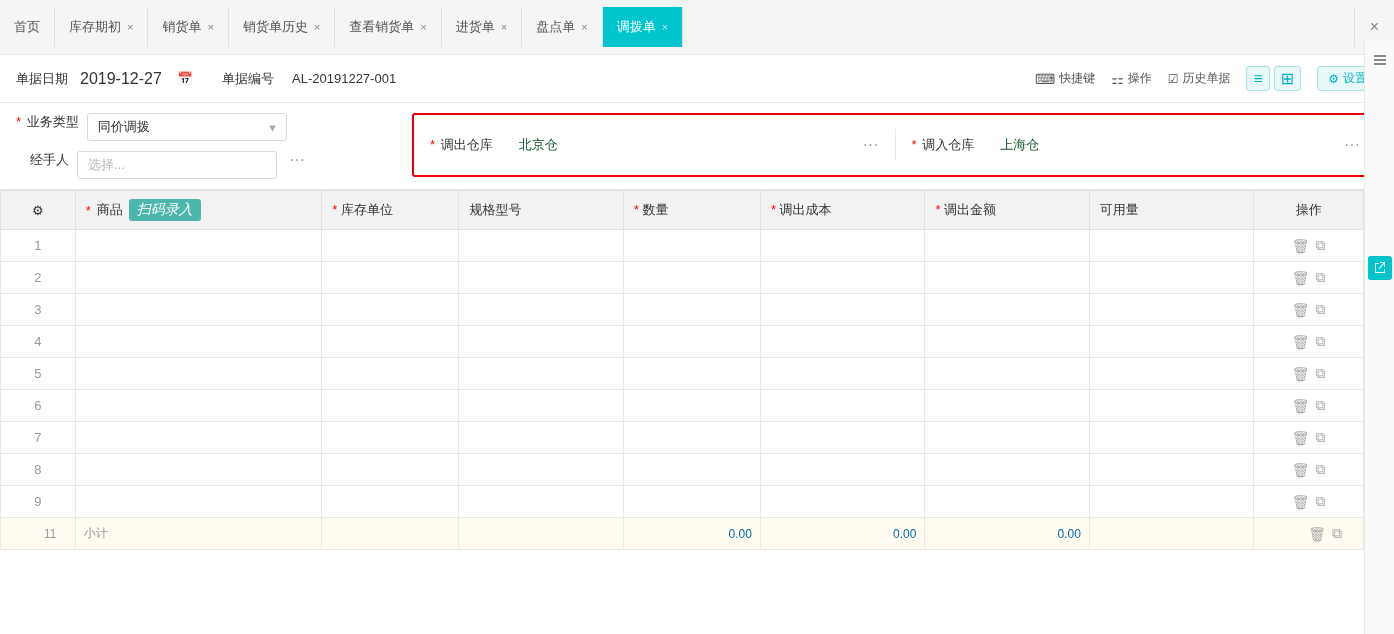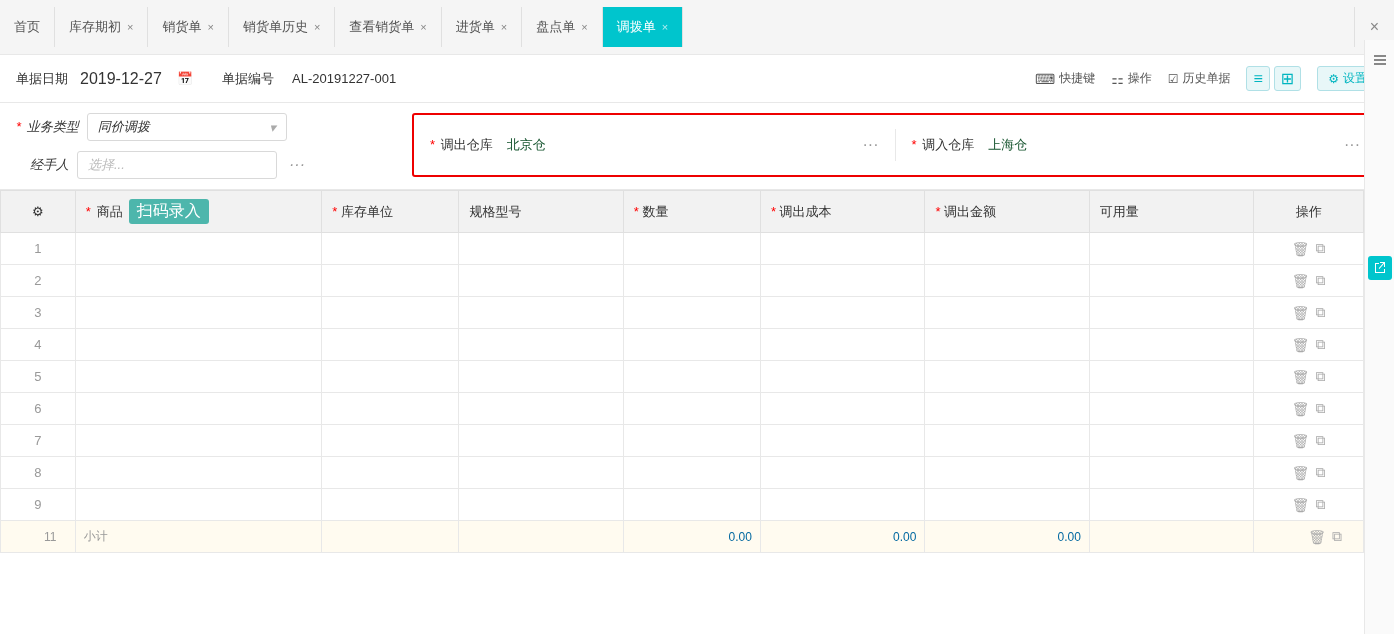--- a/index.html
+++ b/index.html
@@ -46,53 +46,53 @@
     
     .form-area {
       display: flex; align-items: flex-start; padding: 10px 16px; gap: 16px;
       border-bottom: 1px solid #e8e8e8; background: #fff;
     }
     .form-left { display: flex; flex-direction: column; gap: 10px; min-width: 380px; }
     .form-right {
       flex: 1; border: 2px solid #e00; border-radius: 3px; padding: 10px 16px;
       display: flex; align-items: center; gap: 16px; min-height: 64px;
     }
-    .form-field { display: flex; align-items: center; gap: 8px; font-style: italic; }
+    .form-field { display: flex; gap: 8px; }
     .required-star { color: red; margin-right: 2px; }
     .field-dropdown {
       display: flex; align-items: center; border: 1px solid #d9d9d9;
       border-radius: 3px; padding: 4px 10px; min-width: 200px; cursor: pointer;
       background: #fff;
     }
     .field-dropdown .value { flex: 1; }
     .field-dropdown .arrow { color: #aaa; margin-left: 8px; }
     .ellipsis-btn { color: #999; cursor: pointer; font-size: 16px; margin-left: 4px; }
     .warehouse-section {
-      display: flex; align-items: center; gap: 8px; flex: 1;
+      display: flex; align-items: center; gap: 20px; flex: 1;
     }
     .warehouse-name { color: #14532d; font-size: 13px; }
 
     
     .table-container { flex: 1; overflow: auto; }
     table { width: 100%; border-collapse: collapse; font-size: 13px; }
     thead tr { background: #f2f2f2; }
     th {
       padding: 8px 10px; text-align: left; border: 1px solid #e0e0e0;
       font-weight: normal; white-space: nowrap; color: #333;
     }
     td {
       padding: 0; border: 1px solid #e8e8e8; height: 32px;
       vertical-align: middle;
     }
     td.row-num { text-align: center; color: #999; padding: 0 8px; }
     tr:last-child td { background: #fffbf0; padding-left: 33px; }
     tr.subtotal td { background: #fffbf0; font-size: 12px; }
     .scan-btn {
       background: #4db6ac; color: #fff; border: none; border-radius: 3px;
-      padding: 2px 8px; font-size: 16px; cursor: pointer; white-space: nowrap;
+      padding: 2px 8px; font-size: 14px; cursor: pointer; white-space: nowrap; font-style: italic;
     }
     .col-actions { display: flex; align-items: center; justify-content: center; gap: 6px; }
     .action-icon { color: #aaa; cursor: pointer; font-size: 14px; }
     .subtotal-value { text-align: right; padding-right: 8px; color: #0369a1; }
 
     
     .right-panel {
       position: fixed; right: 0; top: 40px; bottom: 0; width: 30px;
       display: flex; flex-direction: column; align-items: center;
       border-left: 1px solid #e8e8e8; background: #fafafa; padding-top: 8px; gap: 4px;

